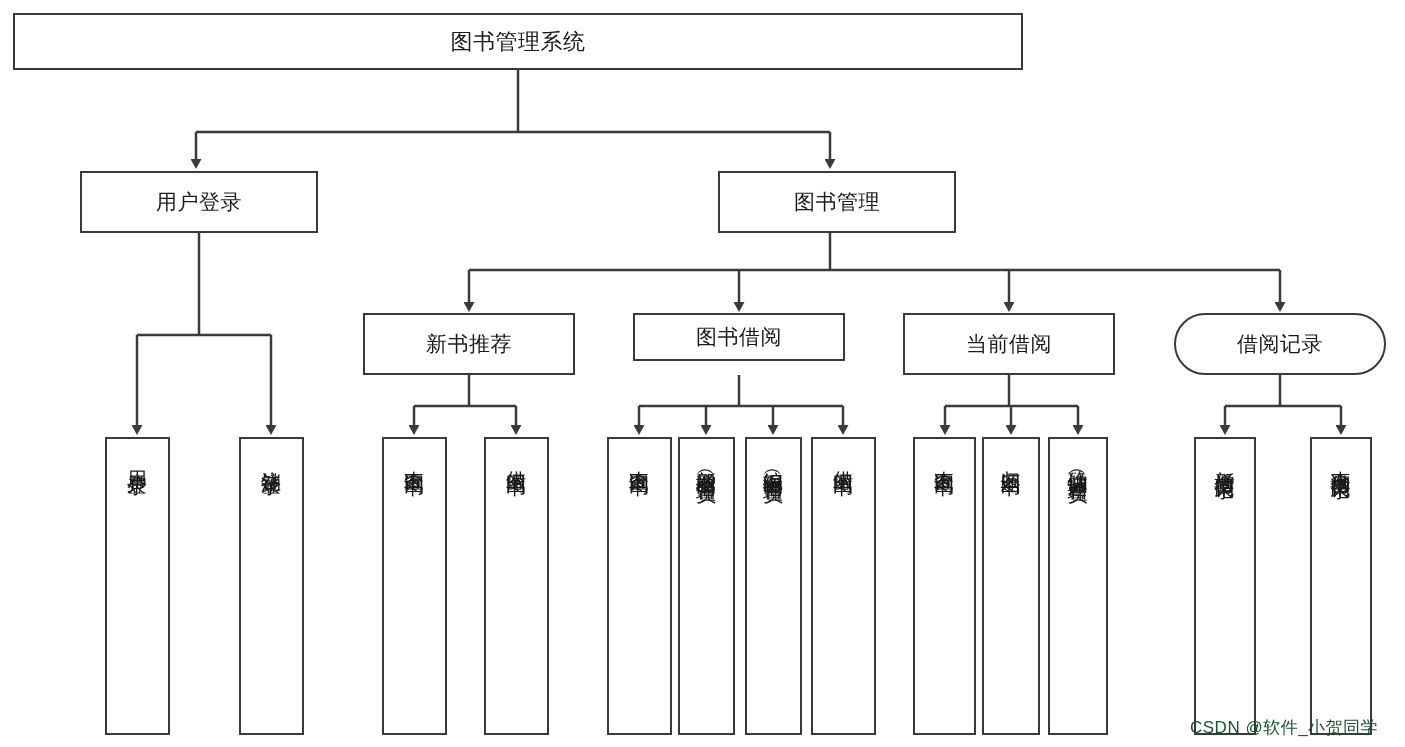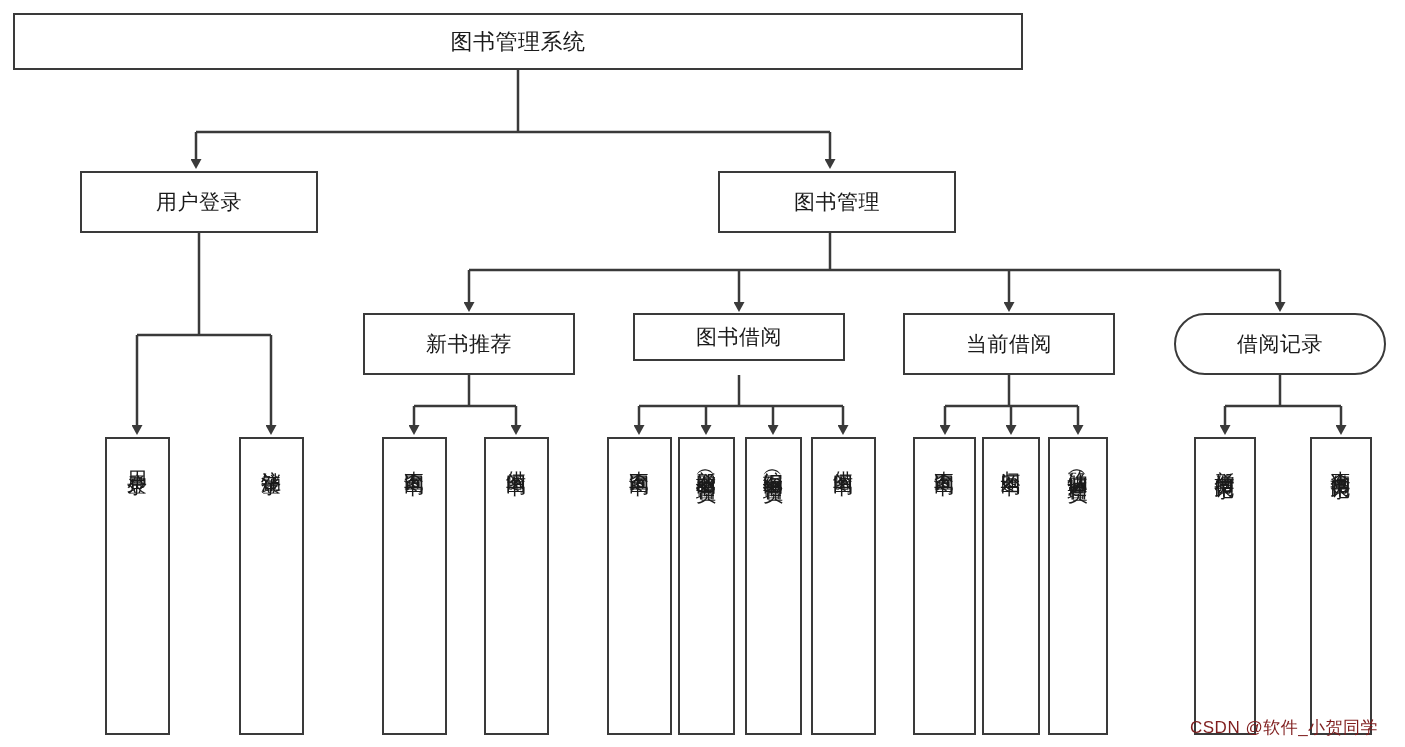--- a/index.html
+++ b/index.html
@@ -59,21 +59,21 @@
     writing-mode: vertical-rl;
     text-orientation: upright;
     font-size: 20px;
     letter-spacing: 2px;
     line-height: 1;
     white-space: nowrap;
   }
   .watermark {
     position: absolute;
     font-size: 17px;
-    color: #7f1d1d;
+    color: #14532d;
     white-space: nowrap;
     letter-spacing: 0.5px;
   }
 </style>
 </head>
 <body>
 
 <div id="canvas">
 
   <svg class="connectors" viewBox="0 0 1405 747">

